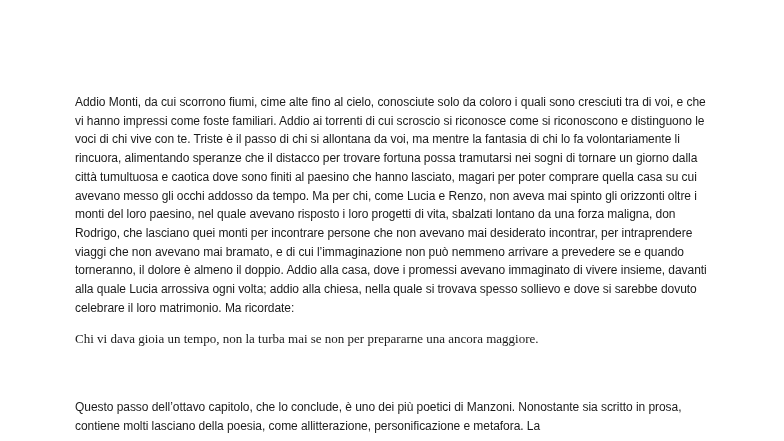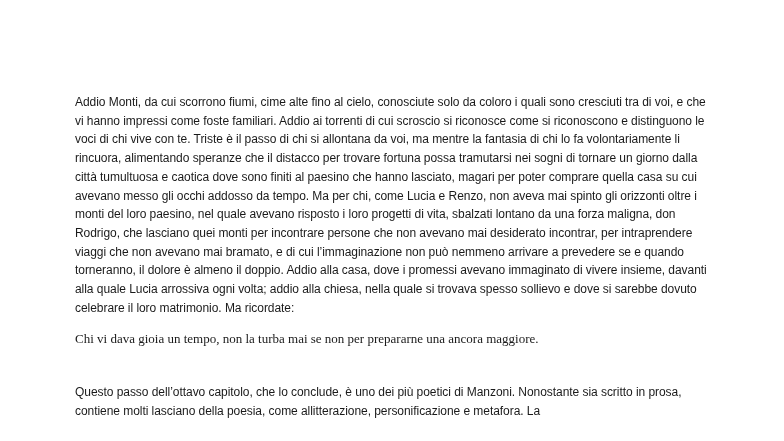--- a/index.html
+++ b/index.html
@@ -26,21 +26,21 @@
     color: #1a1a1a;
     margin: 0 0 13px 0;
     width: 640px;
     text-align: left;
   }
   .quote-par {
     font-family: "Liberation Serif", "DejaVu Serif", serif;
     font-size: 13px;
     line-height: 18.7px;
     color: #1a1a1a;
-    margin: 0 0 13px 0;
+    margin: 0 0 28px 0;
     width: 640px;
     text-align: left;
   }
   .blank-line {
     height: 21px;
     width: 640px;
   }
 </style>
 </head>
 <body>

